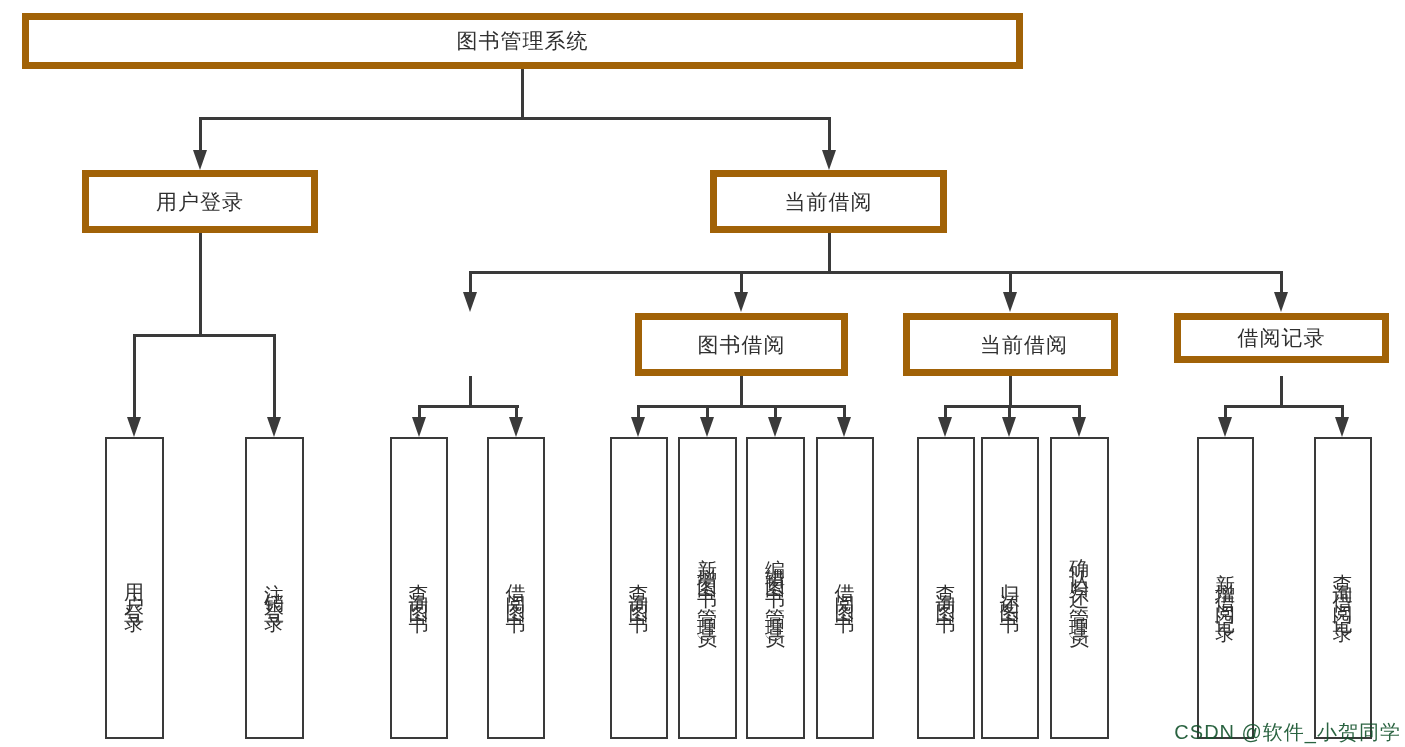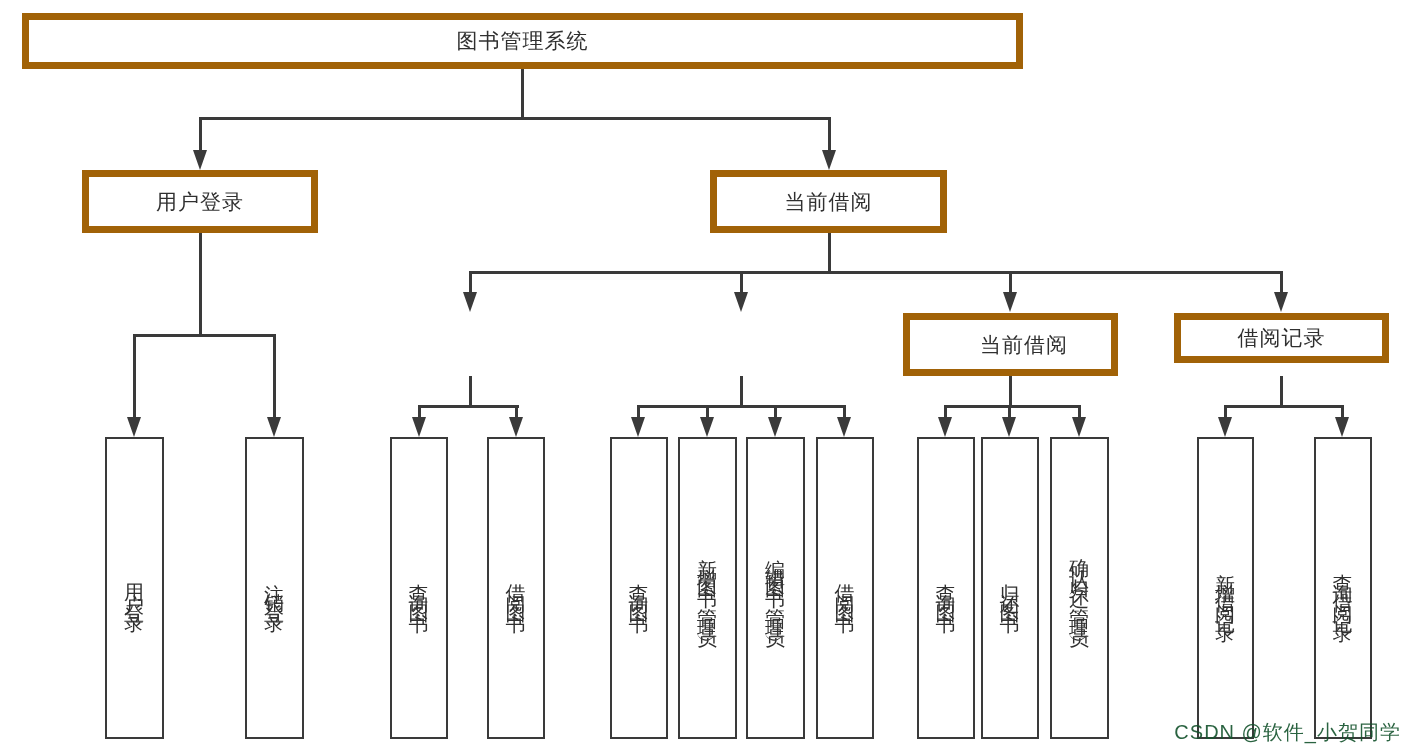--- a/index.html
+++ b/index.html
@@ -45,20 +45,23 @@
     <span>图书管理系统</span>
   </div>
 
   <div class="node" style="left:82px; top:170px; width:236px; height:63px;">
     <span>用户登录</span>
   </div>
   <div class="node" style="left:710px; top:170px; width:237px; height:63px;">
     <span>当前借阅</span>
   </div>
 
+  <div class="node" style="left:635px; top:313px; width:213px; height:63px;">
+    <span>图书借阅</span>
+  </div>
   <div class="node" style="left:903px; top:313px; width:215px; height:63px;padding-left:27px;">
     <span>当前借阅</span>
   </div>
   <div class="node" style="left:1174px; top:313px; width:215px; height:50px;">
     <span>借阅记录</span>
   </div>
 
   <div class="leaf" style="left:105px; width:59px;">
     <span>用户登录</span>
   </div>

